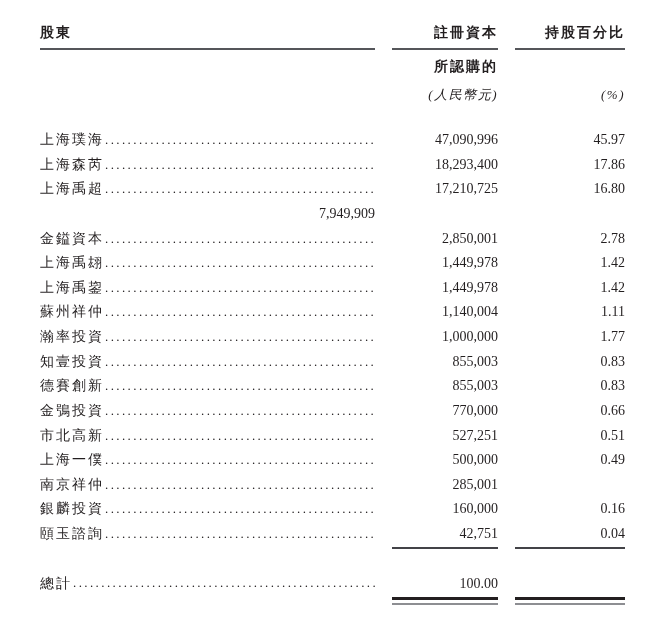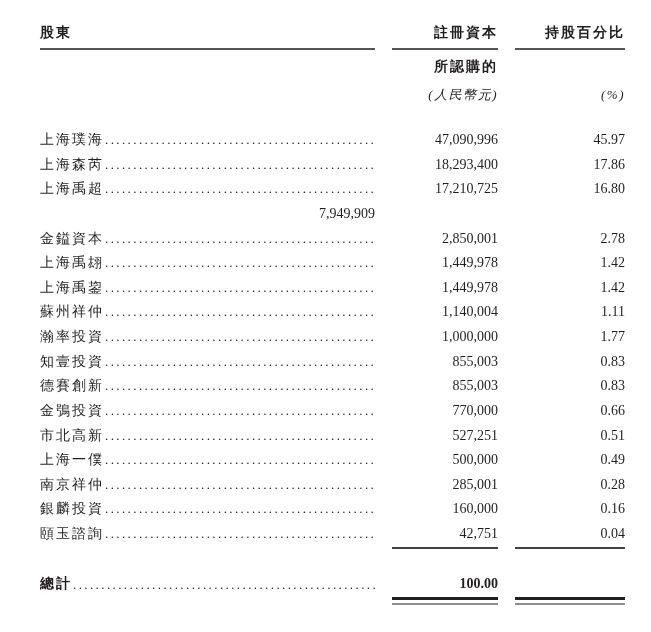--- a/index.html
+++ b/index.html
@@ -33,34 +33,34 @@
   }
   .hdr-line2 .c1 { text-align: left; }
   .hdr-line2 .c2, .hdr-line2 .c3 { text-align: right; }
   .subhdr { margin-top: 10px; height: 20px; align-items: baseline; }
   .subhdr .cell {
     font-style: italic; font-size: 13px; letter-spacing: 1.5px; text-align: right;
   }
   
   .rows { margin-top: 22px; }
   .data-row { height: 24.63px; align-items: baseline; line-height: 24.63px; }
-  .name-cell { display: flex; align-items: flex-end; overflow: hidden; }
+  .name-cell { display: flex; align-items: flex-start; overflow: hidden; }
   .name { font-size: 14px; letter-spacing: 2px; white-space: nowrap; }
   .leader {
     flex: 1 1 auto; overflow: hidden; white-space: nowrap;
     font-size: 13px; letter-spacing: 2.4px; margin-left: 1px;
   }
   .leader::after {
     content: "..................................................................................";
   }
   .num { text-align: right; font-size: 14px; font-variant-numeric: tabular-nums; }
   
   .single-rule-row .rule { border-top: 2px solid #434347; height: 0; }
   .total-row { margin-top: 26px; align-items: baseline; }
-  .total-row .name, .total-row .num { font-weight: bold; }
+  .total-row .name, .total-row .num { font-weight: normal; }
   .double-rule-row { margin-top: 4px; }
   .double-rule-row .rule {
     height: 3px;
     border-top: 3px solid #231f20;
     border-bottom: 2px solid #8d8e92;
   }
 </style>
 </head>
 <body>
 
@@ -205,21 +205,20 @@
     <div class="num">500,000</div>
     <div class="num">0.49</div>
   </div>
 
   <div class="grid-row data-row">
     <div class="name-cell">
       <span class="name">南京祥仲</span>
       <span class="leader"></span>
     </div>
     <div class="num">285,001</div>
-    <div class="num">0.28</div>
   </div>
 
   <div class="grid-row data-row">
     <div class="name-cell">
       <span class="name">銀麟投資</span>
       <span class="leader"></span>
     </div>
     <div class="num">160,000</div>
     <div class="num">0.16</div>
   </div>

